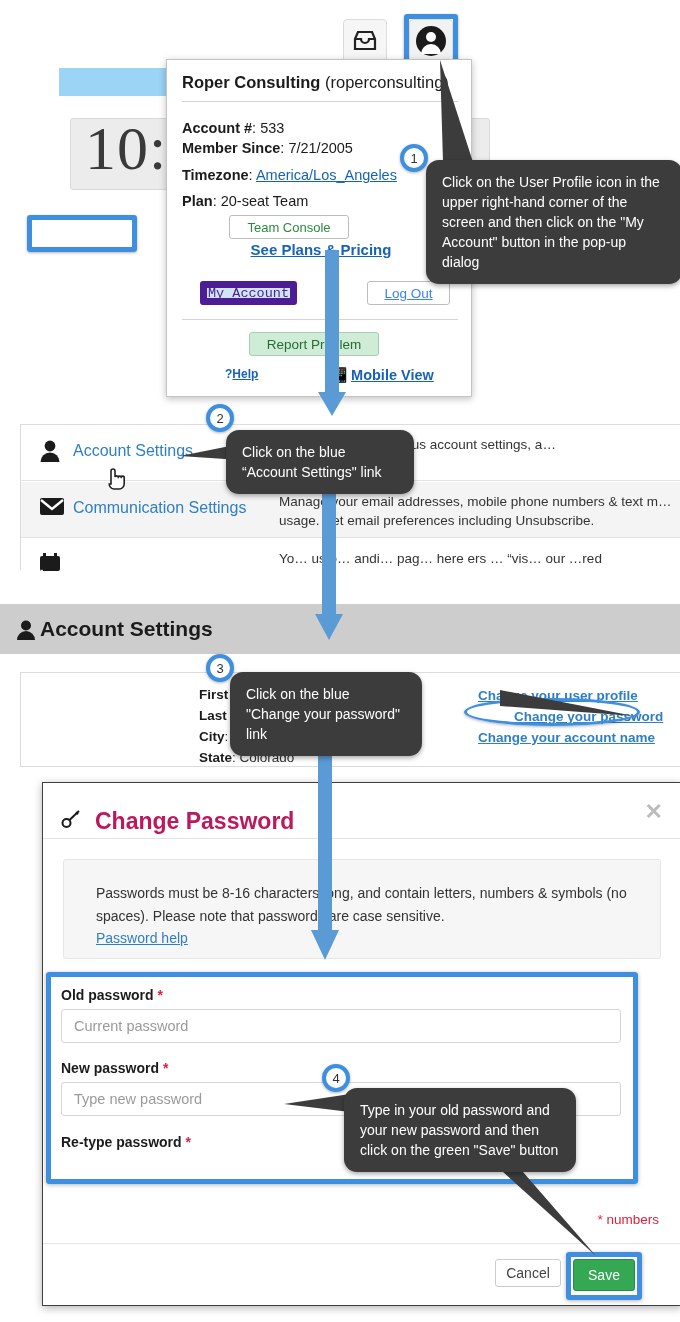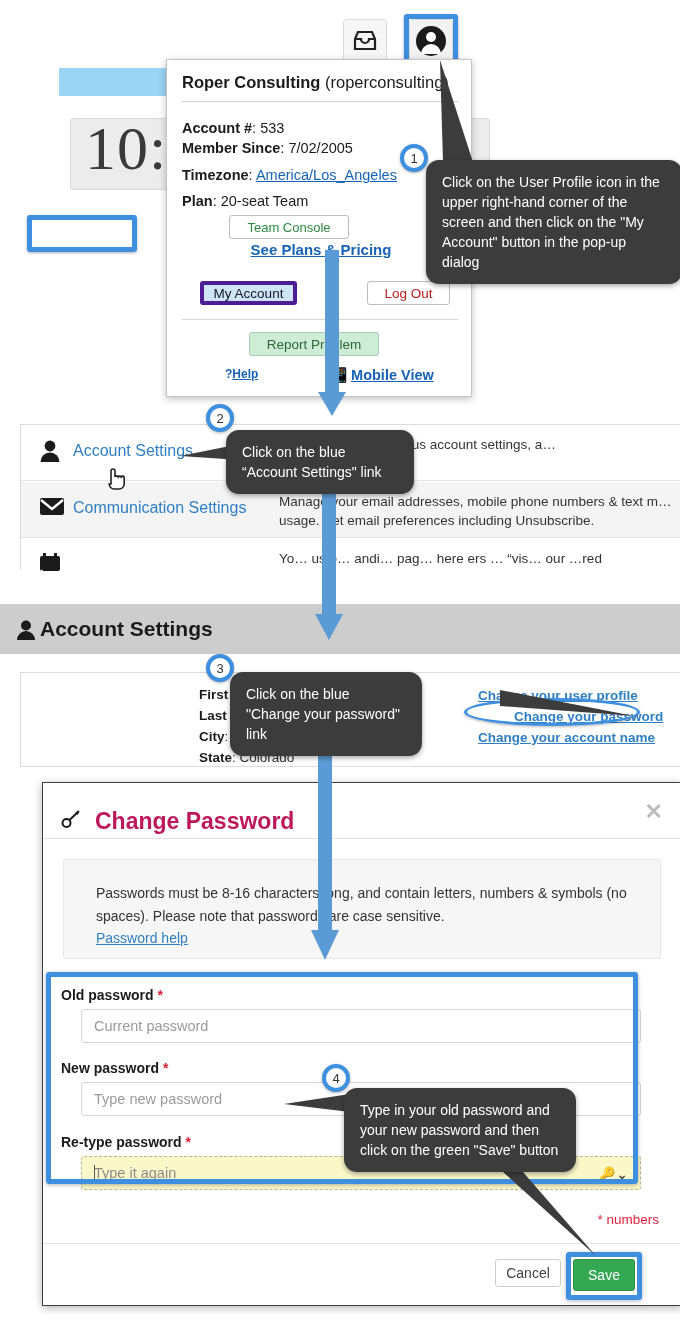--- a/index.html
+++ b/index.html
@@ -72,32 +72,32 @@
     position:absolute; left:62px; top:155px; width:120px; height:24px;
     background:#fff; border:1px solid #bdbdbd; border-radius:3px;
     color:#2b8a3e; font-size:13px; display:flex; align-items:center; justify-content:center;
   }
   #see-plans {
     position:absolute; left:54px; top:181px; width:200px;
     text-align:center; font-size:15px; font-weight:bold;
   }
   #my-account {
     position:absolute; left:33px; top:221px; width:97px; height:24px;
-    background:#CFE5F5; border:4px solid #4c1d95; border-radius:3px;
-    color:#0f172a; font-size:13.5px; display:flex; align-items:center; justify-content:center;
+    background:#CFE5F5; border:7px solid #4c1d95; border-radius:3px;
+    color:#4c1d95; font-size:13.5px; display:flex; align-items:center; justify-content:center;font-family:Liberation Mono, monospace;
   }
   #my-account-highlight {
     left:27px; top:215px; width:110px; height:37px;
     border:5px solid #3E8FE0; border-radius:3px;
     box-shadow:0 1px 3px rgba(0,0,0,.3);
   }
   #log-out {
     position:absolute; left:200px; top:221px; width:83px; height:24px;
     background:#fff; border:1px solid #bdbdbd; border-radius:3px;
-    color:#b91c1c; font-size:13.5px; display:flex; align-items:center; justify-content:center;
+    color:#3b82f6; font-size:13.5px; display:flex; align-items:center; justify-content:center;text-decoration:underline;
   }
   #pop-rule-2 { position:absolute; left:15px; top:259px; width:276px; height:1px; background:#d5d5d5; }
   #report-problem {
     position:absolute; left:82px; top:272px; width:130px; height:24px;
     background:#CFEDD6; border:1px solid #a9cdb0; border-radius:3px;
     color:#2b6a38; font-size:13.5px; display:flex; align-items:center; justify-content:center;
   }
   #pop-help {
     position:absolute; left:58px; top:307px; font-size:12px; font-weight:bold;
   }
@@ -207,21 +207,21 @@
   }
 
   .fld-label {
     position:absolute; left:18px; font-size:14px; font-weight:bold; color:#1b1b1b;
   }
   .req { color:#E0213B; font-weight:bold; }
   .fld-input {
     position:absolute; left:18px; width:560px; height:34px;
     background:#fff; border:1px solid #d6d6d6; border-radius:3px;
     font-size:14.5px; color:#9a9a9a;
-    display:flex; align-items:center; padding-left:12px;margin-left:20px;
+    display:flex; align-items:center; padding-left:12px;
   }
   #fl1 { top:204px; }  #fi1 { top:226px; }
   #fl2 { top:277px; }  #fi2 { top:299px; }
   #fl3 { top:351px; }
   #fi3 {
     top:373px; background:#FAF8C8; border:1px dashed #b9b59a; color:#8a8a8a;
   }
   #fi3-caret {
     position:absolute; left:12px; top:8px; width:1px; height:18px; background:#555;
   }
@@ -312,21 +312,21 @@
     <span>(roperconsulting)</span>
   </div>
   <div id="pop-rule-1"></div>
 
   <div class="pop-line" id="pl1">
     <b>Account #</b>:
     <span>533</span>
   </div>
   <div class="pop-line" id="pl2">
     <b>Member Since</b>:
-    <span>7/02/2005</span>
+    <span>7/21/2005</span>
   </div>
   <div class="pop-line" id="pl3">
     <b>Timezone</b>:
     <a class="link" href="#">America/Los_Angeles</a>
   </div>
   <div class="pop-line" id="pl4">
     <b>Plan</b>:
     <span>20-seat Team</span>
   </div>
 
@@ -450,25 +450,20 @@
   <div class="fld-label" id="fl2">
     <span>New password</span>
     <span class="req">*</span>
   </div>
   <div class="fld-input" id="fi2">Type new password</div>
 
   <div class="fld-label" id="fl3">
     <span>Re-type password</span>
     <span class="req">*</span>
   </div>
-  <div class="fld-input" id="fi3">
-    <span id="fi3-caret"></span>
-    <span>Type it again</span>
-    <span id="fi3-key">🔑⌄</span>
-  </div>
 
   <div id="required-note">* numbers</div>
   <div id="dlg-foot-rule"></div>
   <div id="btn-cancel">Cancel</div>
   <div id="btn-save">Save</div>
 </div>
 
 <div class="abs" id="fields-highlight"></div>
 <div class="abs" id="save-highlight"></div>
 

